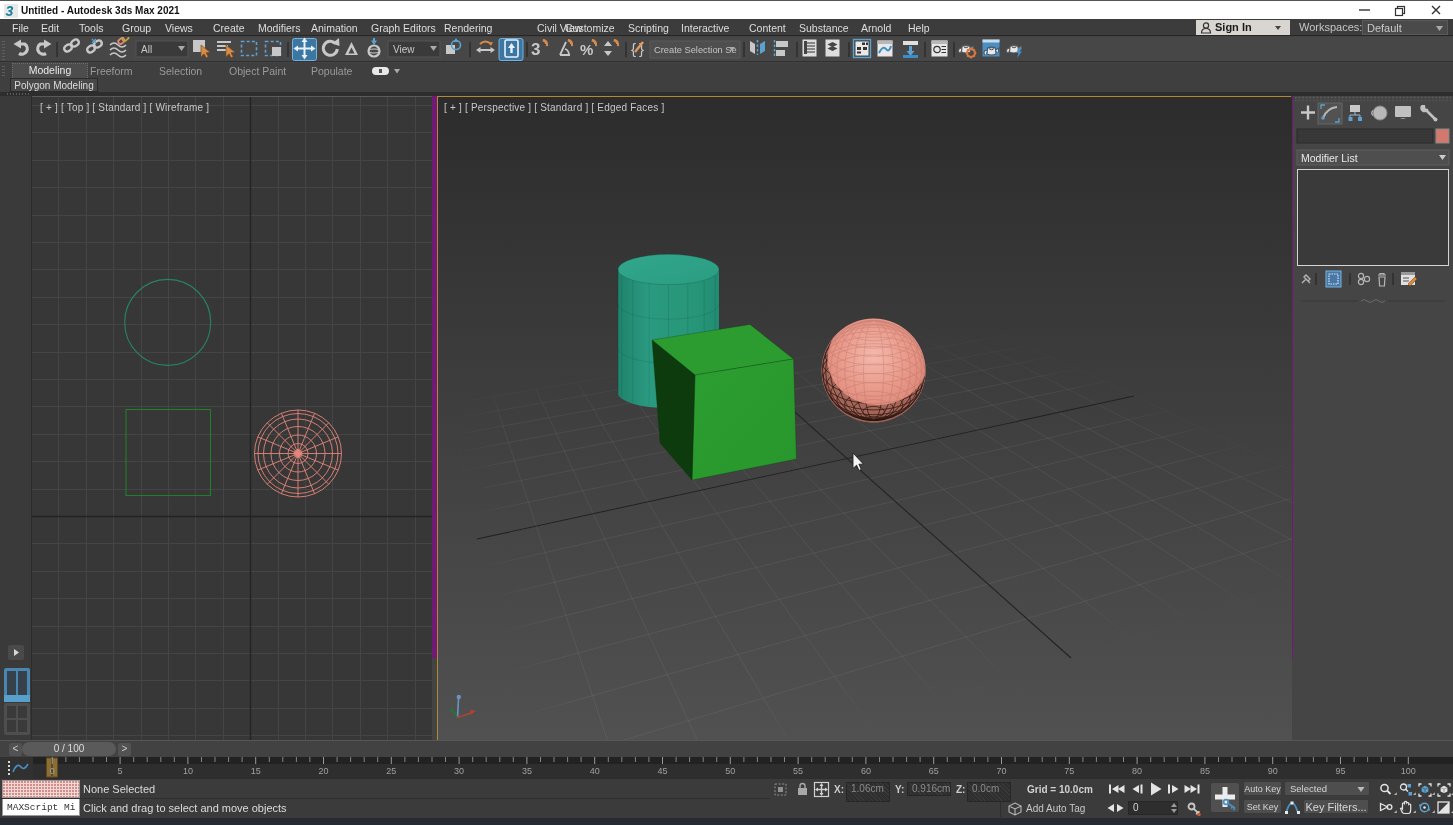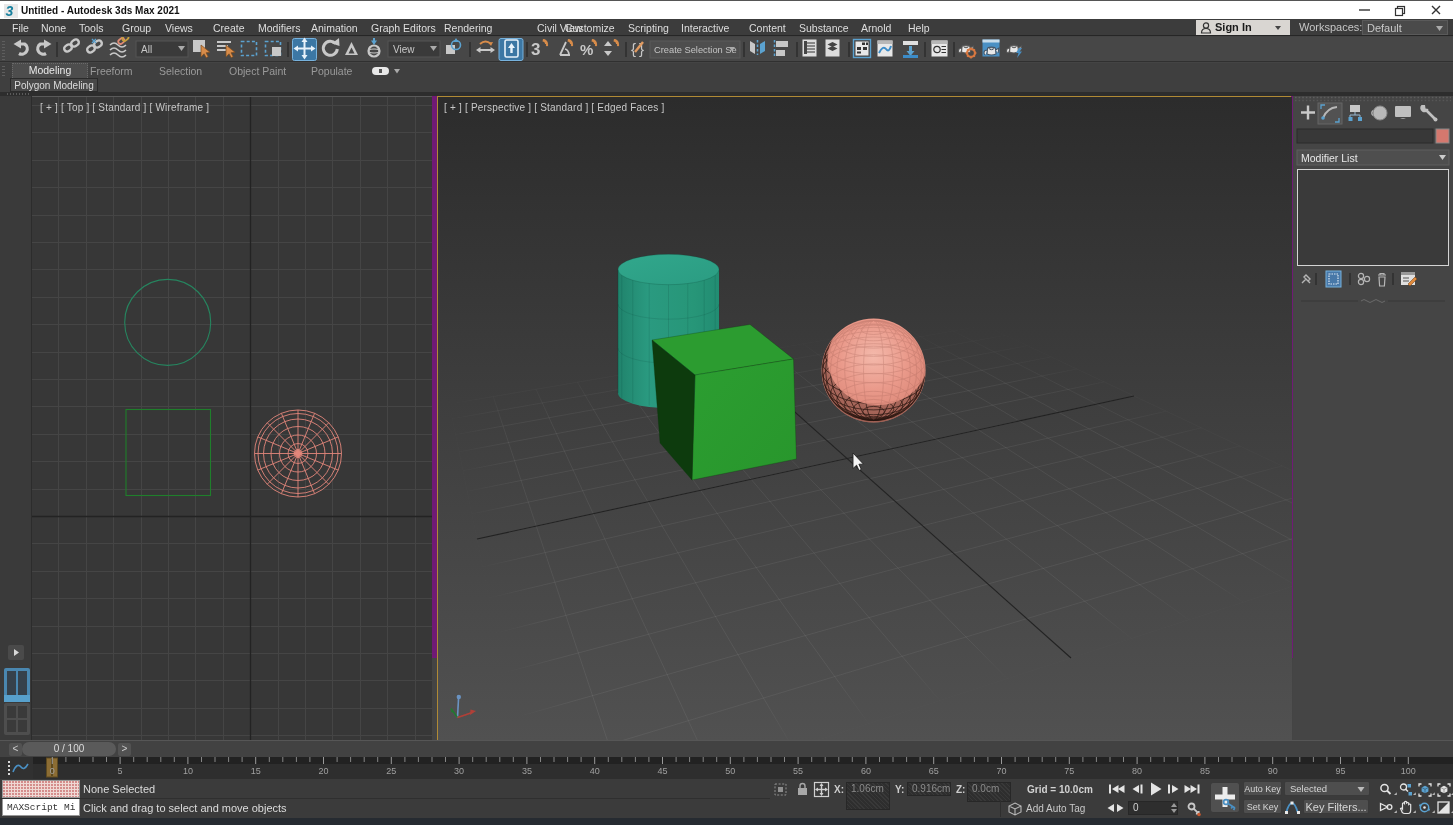--- a/index.html
+++ b/index.html
@@ -45,21 +45,21 @@
       <span id="titletext">Untitled - Autodesk 3ds Max 2021</span>
       <svg width="100" height="19" style="position:absolute;left:1353px;top:0">
 <line x1="6" y1="9" x2="17" y2="9" stroke="#333" stroke-width="1.4"></line>
 <rect x="44.5" y="5.5" width="7" height="7" fill="none" stroke="#333" stroke-width="1.2"></rect>
 <rect x="42.5" y="7.5" width="7" height="7" fill="#fff" stroke="#333" stroke-width="1.2"></rect>
 <path d="M 79 5 l 8 8 M 87 5 l -8 8" stroke="#333" stroke-width="1.4"></path>
 </svg>
     </div>
 <div id="menubar">
       <span class="menuitem" style="left:12px">File</span>
-      <span class="menuitem" style="left:41px">None</span>
+      <span class="menuitem" style="left:41px">Edit</span>
       <span class="menuitem" style="left:79px">Tools</span>
       <span class="menuitem" style="left:122px">Group</span>
       <span class="menuitem" style="left:165px">Views</span>
       <span class="menuitem" style="left:213px">Create</span>
       <span class="menuitem" style="left:258px">Modifiers</span>
       <span class="menuitem" style="left:311px">Animation</span>
       <span class="menuitem" style="left:371px">Graph Editors</span>
       <span class="menuitem" style="left:444px">Rendering</span>
       <span class="menuitem" style="left:537px">Civil View</span>
       <span class="menuitem" style="left:565px">Customize</span>
@@ -819,21 +819,21 @@
         <g transform="translate(814,3)">
           <rect x="0.5" y="0.5" width="14" height="14" fill="none" stroke="#d0d0d0" stroke-width="1.2"></rect>
           <g stroke="#d0d0d0" stroke-width="1.4" fill="#d0d0d0">
             <line x1="7.5" y1="2.5" x2="7.5" y2="12.5"></line>
             <line x1="2.5" y1="7.5" x2="12.5" y2="7.5"></line>
             <path d="M 7.5 1 l -2 3 l 4 0 z M 7.5 14 l -2 -3 l 4 0 z M 1 7.5 l 3 -2 l 0 4 z M 14 7.5 l -3 -2 l 0 4 z" stroke="none"></path>
           </g>
         </g>
       </svg>
       <div class="abs" style="left:834px;top:5px;font-size:10px;color:#cccccc;font-weight:700;">X:</div>
-      <div class="field" style="left:846px;top:3px;width:44px;height:28px;background-image:repeating-linear-gradient(45deg, rgba(255,255,255,0.05) 0 1px, transparent 1px 3px);">1.06cm</div>
+      <div class="field" style="left:846px;top:3px;width:44px;height:20px;background-image:repeating-linear-gradient(45deg, rgba(255,255,255,0.05) 0 1px, transparent 1px 3px);">1.06cm</div>
       <div class="abs" style="left:895px;top:5px;font-size:10px;color:#cccccc;font-weight:700;">Y:</div>
       <div class="field" style="left:907px;top:3px;width:44px;height:14px;background-image:repeating-linear-gradient(45deg, rgba(255,255,255,0.05) 0 1px, transparent 1px 3px);">0.916cm</div>
       <div class="abs" style="left:956px;top:5px;font-size:10px;color:#cccccc;font-weight:700;">Z:</div>
       <div class="field" style="left:967px;top:3px;width:44px;height:20px;background-image:repeating-linear-gradient(45deg, rgba(255,255,255,0.05) 0 1px, transparent 1px 3px);">0.0cm</div>
       <div class="abs" style="left:1027px;top:5px;font-size:10px;color:#d2d2d2;font-weight:700;">Grid = 10.0cm</div>
       <svg width="16" height="14" style="position:absolute;left:1007px;top:23px">
         <path d="M 8 1 l 6 3 l 0 6 l -6 3 l -6 -3 l 0 -6 z M 2 4 l 6 3 l 6 -3 M 8 7 l 0 6" fill="none" stroke="#b8b8b8" stroke-width="1.1"></path>
       </svg>
       <div class="abs" style="left:1026px;top:24px;font-size:10px;color:#c8c8c8;">Add Auto Tag</div>
       <div class="abs" style="left:1000px;top:21px;width:1px;height:17px;background:#2e2e2e;"></div>

